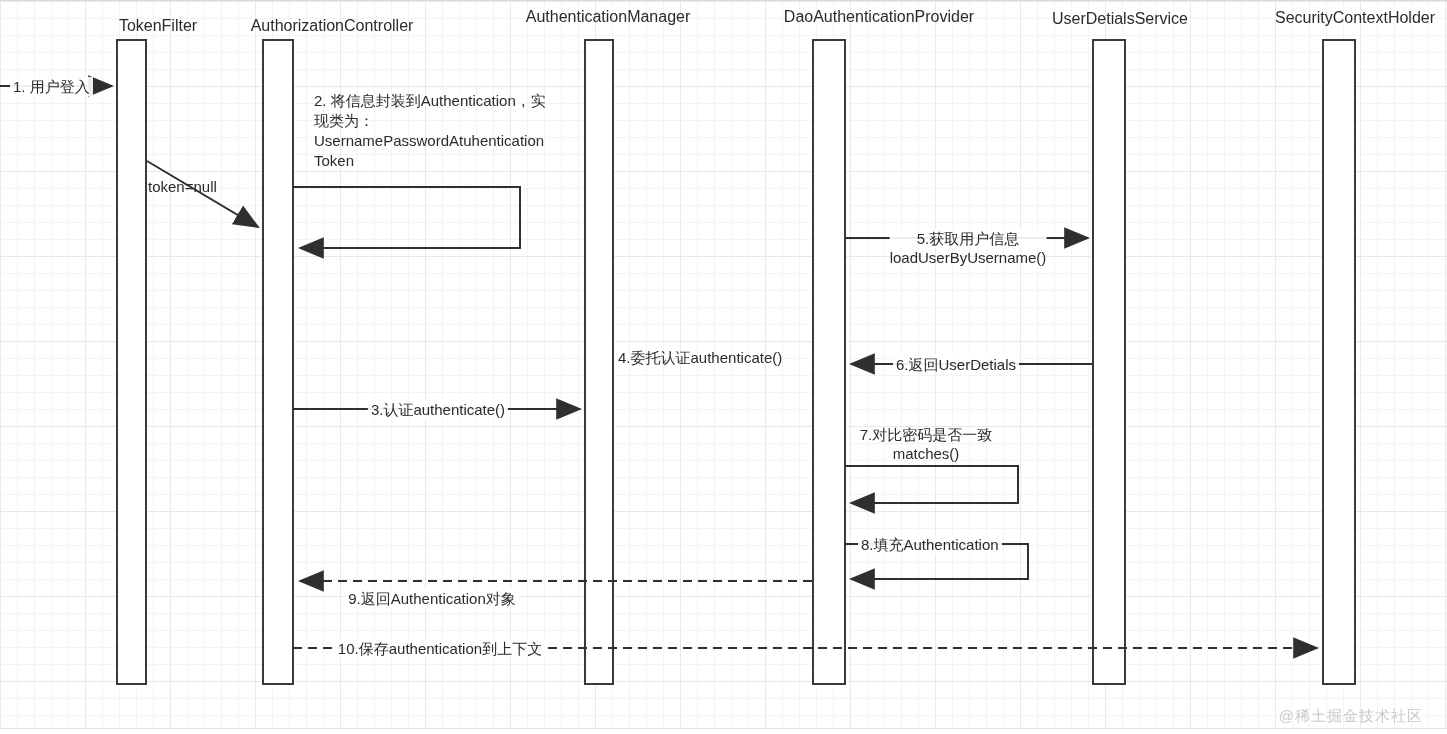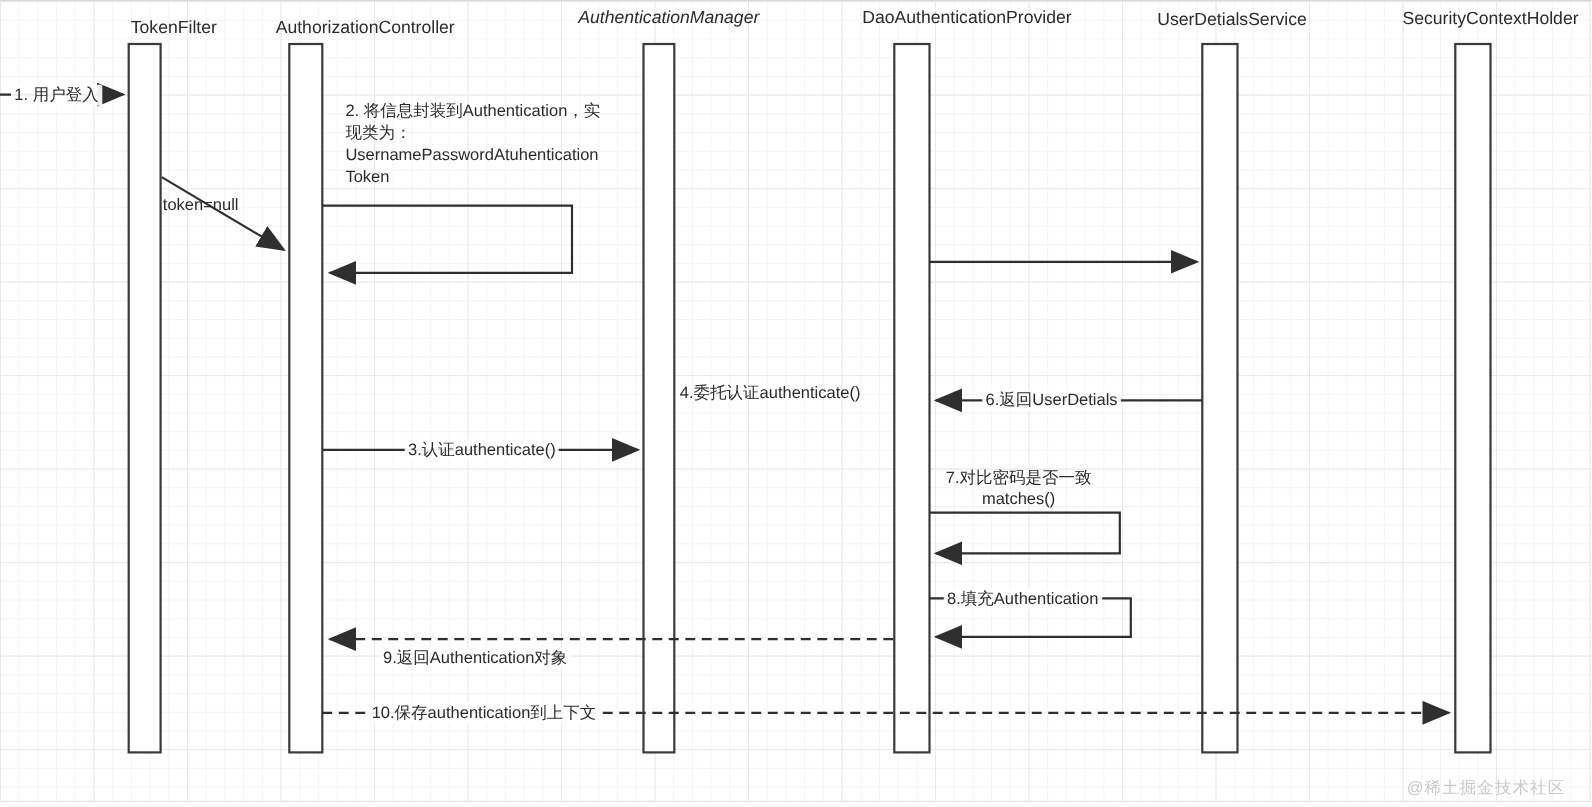--- a/index.html
+++ b/index.html
@@ -86,38 +86,42 @@
       <path d="M845,543 H1028 V578 H851" marker-end="url(#arrow)"></path>
 
       <line x1="812" y1="580" x2="300" y2="580" stroke-dasharray="9 6" marker-end="url(#arrow)"></line>
 
       <line x1="293" y1="647" x2="1317" y2="647" stroke-dasharray="9 6" marker-end="url(#arrow)"></line>
     </g>
   </svg>
 
   <div class="participant-label" style="left:158px;top:16px;">TokenFilter</div>
   <div class="participant-label" style="left:332px;top:16px;">AuthorizationController</div>
-  <div class="participant-label" style="left:608px;top:7px;font-style:italic;">AuthenticationManager</div>
+  <div class="participant-label" style="left:608px;top:7px;">AuthenticationManager</div>
   <div class="participant-label" style="left:839px;top:7px;margin-left:40px;">DaoAuthenticationProvider</div>
   <div class="participant-label" style="left:1120px;top:9px;">UserDetialsService</div>
   <div class="participant-label" style="left:1355px;top:8px;">SecurityContextHolder</div>
 
   <div class="msg on-line" style="left:10px;top:76px;">1. 用户登入</div>
 
   <div class="msg multiline" style="left:314px;top:90px;">2. 将信息封装到Authentication，实
 现类为：
 UsernamePasswordAtuhentication
 Token</div>
 
   <div class="msg" style="left:148px;top:176px;">token=null</div>
 
   <div class="msg on-line center" style="left:438px;top:408px;">3.认证authenticate()</div>
 
   <div class="msg" style="left:618px;top:347px;">4.委托认证authenticate()</div>
 
+  <div class="msg centerx" style="left:968px;top:228px;">
+    <div class="on-line">5.获取用户信息</div>
+    <div>loadUserByUsername()</div>
+  </div>
 
   <div class="msg on-line center" style="left:956px;top:363px;">6.返回UserDetials</div>
 
   <div class="msg centerx" style="left:926px;top:424px;">
     <div>7.对比密码是否一致</div>
     <div>matches()</div>
   </div>
 
   <div class="msg on-line" style="left:858px;top:534px;">8.填充Authentication</div>
 

